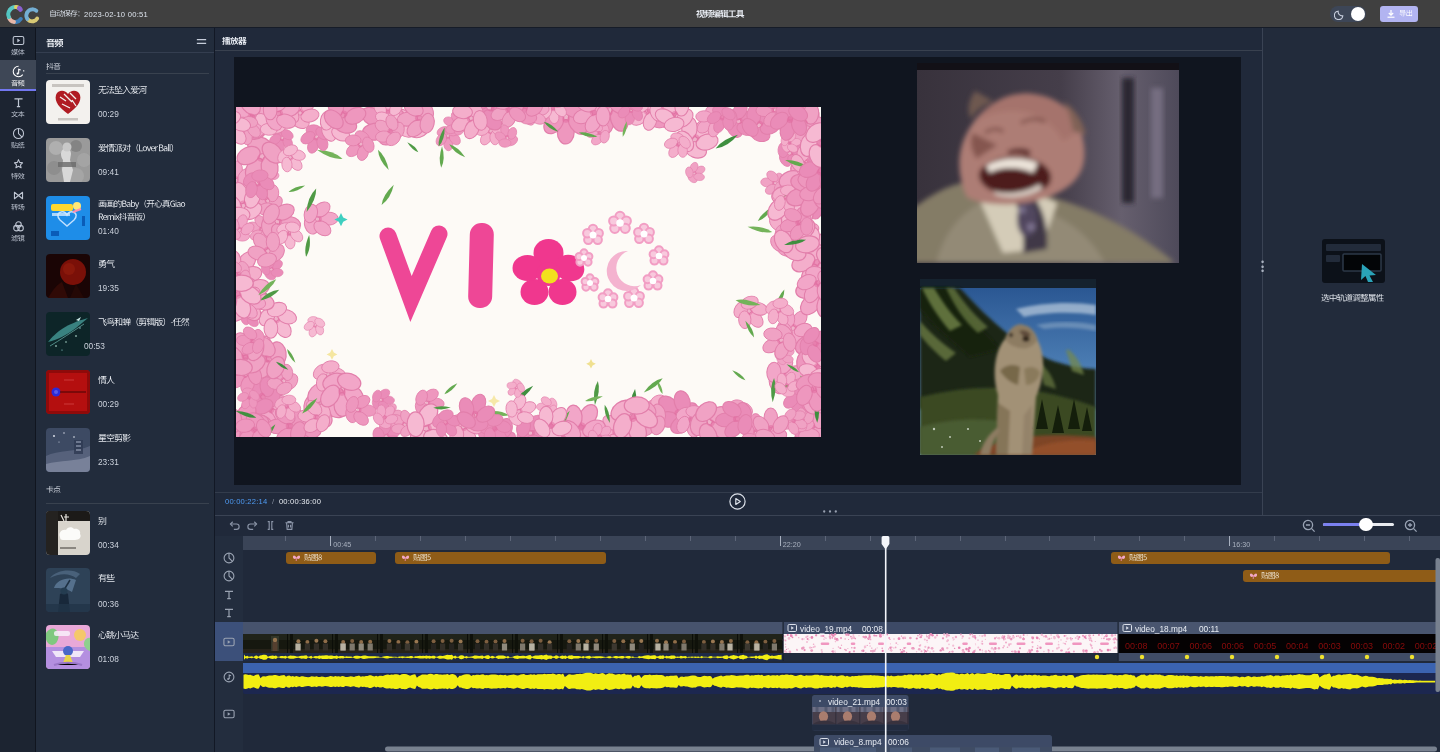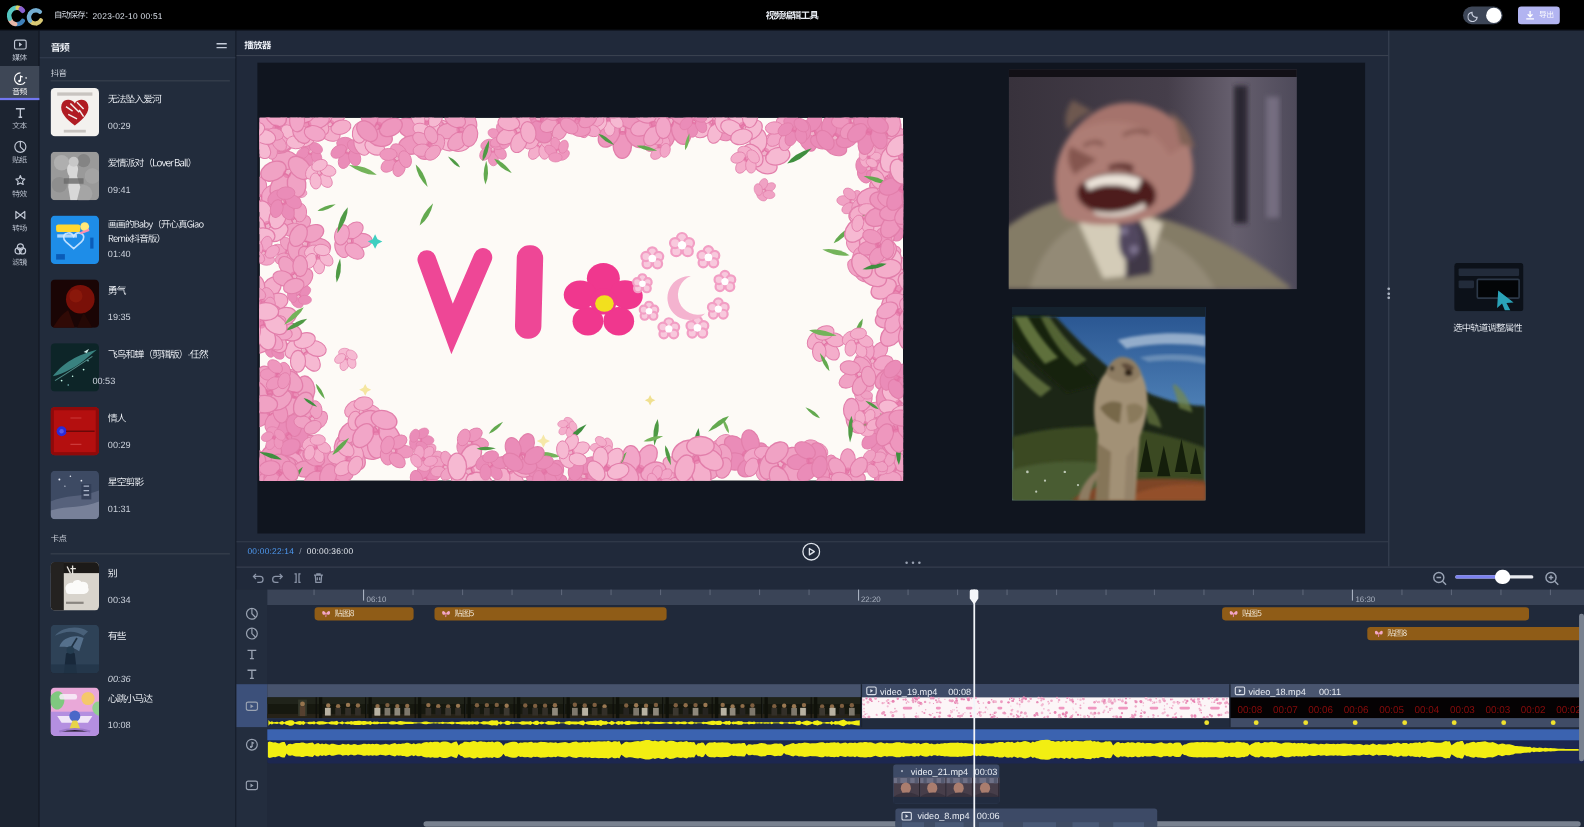--- a/index.html
+++ b/index.html
@@ -1,18 +1,18 @@
 <!DOCTYPE html>
 <html><head><meta charset="utf-8"><style>
 *{margin:0;padding:0;box-sizing:border-box;}
 html,body{width:1440px;height:752px;overflow:hidden;background:#10151f;font-family:"Liberation Sans",sans-serif;}
 body{position:relative;}
 .abs{position:absolute;}
 </style></head><body>
-<div class="abs" style="left:0;top:0;width:1440px;height:28px;background:#000000;border-bottom:1px solid #161c28;">
+<div class="abs" style="left:0;top:0;width:1440px;height:28px;background:#404040;border-bottom:1px solid #161c28;">
     <svg class="abs" style="left:5px;top:4px" width="36" height="20" viewBox="0 0 38 22">
 <g fill="none" stroke-linecap="round">
 <path d="M16.5 16.5 A7.3 7.3 0 0 1 9.5 19.8" stroke="#3e7fb8" stroke-width="4.4"></path>
 <path d="M9.0 19.7 A7.3 7.3 0 0 1 3.6 14.9" stroke="#e7b7a8" stroke-width="4.4"></path>
 <path d="M3.5 14.3 A7.3 7.3 0 0 1 4.3 6.8" stroke="#52c5c0" stroke-width="4.4"></path>
 <path d="M4.6 6.4 A7.3 7.3 0 0 1 10.7 3.4" stroke="#5bc8c4" stroke-width="4.4"></path>
 <path d="M11.3 3.4 A7.3 7.3 0 0 1 14.3 4.3" stroke="#e0cf62" stroke-width="4.4"></path>
 <path d="M14.8 4.6 A7.3 7.3 0 0 1 16.3 6.1" stroke="#8a5fd0" stroke-width="5.0"></path>
 <path d="M34.6 15.9 A6.6 6.6 0 0 1 30.7 18.9" stroke="#d9c974" stroke-width="4.2"></path>
 <path d="M30.1 19.0 A6.6 6.6 0 0 1 24.2 16.9" stroke="#d9c974" stroke-width="4.2"></path>
@@ -212,21 +212,21 @@
         <circle cx="18" cy="5" r="0.7" fill="#e8ecf5"></circle>
         <circle cx="28" cy="9" r="0.8" fill="#e8ecf5"></circle>
         <circle cx="13" cy="14" r="0.6" fill="#cdd5e5"></circle>
         <rect x="28" y="12" width="9" height="14" fill="#2e3a52" opacity="0.8"></rect>
         <path d="M30 14h5M30 18h5M30 22h5" stroke="#aab4c8" stroke-width="1.2"></path>
       </svg>
     </div>
     <svg style="position:absolute;left:62.0px;top:405.5px;" width="33" height="11" viewBox="0 -7.20 33 11">
       <path fill="#eef1f6" d="M2.2 -5.3H6.8V-4.5H2.2ZM2.2 -6.7H6.8V-5.9H2.2ZM1.5 -7.2V-4H7.5V-7.2ZM2.1 -4C1.7 -3.2 1.1 -2.4 0.4 -1.9C0.6 -1.8 0.9 -1.6 1 -1.5C1.3 -1.8 1.7 -2.1 2 -2.5H4.2V-1.6H1.6V-1.1H4.2V-0.1H0.6V0.5H8.4V-0.1H4.9V-1.1H7.5V-1.6H4.9V-2.5H7.9V-3.1H4.9V-3.8H4.2V-3.1H2.4C2.5 -3.3 2.6 -3.6 2.8 -3.8Z M13.1 -4.8C14 -4.4 15.3 -3.6 15.9 -3.2L16.3 -3.7C15.7 -4.2 14.4 -4.8 13.5 -5.3ZM11.5 -5.3C10.8 -4.7 9.9 -4.1 8.8 -3.7L9.2 -3.1C10.3 -3.6 11.3 -4.3 12 -4.9ZM8.7 -0.2V0.4H16.4V-0.2H12.9V-2.5H15.5V-3.1H9.7V-2.5H12.2V-0.2ZM11.9 -7.4C12 -7.1 12.2 -6.8 12.3 -6.5H8.7V-4.4H9.4V-5.8H15.7V-4.7H16.4V-6.5H13.1C13 -6.8 12.8 -7.3 12.6 -7.6Z M21.5 -5.6V-3.2H22V-5.6ZM23.2 -5.8V-3C23.2 -2.9 23.2 -2.9 23.1 -2.9C23 -2.9 22.6 -2.9 22.3 -2.9C22.3 -2.7 22.4 -2.5 22.4 -2.4C22.9 -2.4 23.3 -2.4 23.5 -2.5C23.7 -2.6 23.8 -2.7 23.8 -3V-5.8ZM22.3 -7.6C22.1 -7.3 21.9 -6.9 21.7 -6.7H19L19.4 -6.8C19.3 -7 19.1 -7.3 18.8 -7.6L18.2 -7.4C18.4 -7.2 18.6 -6.9 18.7 -6.7H16.7V-6.1H24.5V-6.7H22.4C22.6 -6.9 22.8 -7.2 22.9 -7.4ZM16.9 -2.1V-1.5H19.8C19.5 -0.6 18.7 -0.1 16.6 0.2C16.7 0.3 16.8 0.6 16.9 0.7C19.3 0.4 20.1 -0.3 20.5 -1.5H23.3C23.2 -0.5 23 -0.1 22.9 0C22.8 0.1 22.7 0.1 22.5 0.1C22.3 0.1 21.8 0.1 21.2 0.1C21.3 0.2 21.4 0.5 21.4 0.6C22 0.7 22.5 0.7 22.8 0.7C23.1 0.6 23.2 0.6 23.4 0.4C23.7 0.2 23.8 -0.4 24 -1.8C24 -1.9 24 -2.1 24 -2.1ZM19.9 -5.2V-4.7H17.9V-5.2ZM17.3 -5.7V-2.4H17.9V-3.3H19.9V-3C19.9 -2.9 19.8 -2.9 19.8 -2.9C19.7 -2.9 19.4 -2.9 19.1 -2.9C19.2 -2.8 19.2 -2.6 19.3 -2.4C19.7 -2.4 20 -2.4 20.2 -2.5C20.4 -2.6 20.4 -2.7 20.4 -3V-5.7ZM19.9 -4.3V-3.7H17.9V-4.3Z M31.7 -7.4C31.2 -6.7 30.3 -5.9 29.5 -5.5C29.6 -5.3 29.9 -5.1 30 -5C30.8 -5.5 31.7 -6.3 32.3 -7.1ZM32 -4.9C31.4 -4.2 30.4 -3.4 29.5 -2.9C29.7 -2.8 29.8 -2.6 30 -2.4C30.9 -3 32 -3.8 32.6 -4.7ZM32.2 -2.3C31.6 -1.3 30.4 -0.4 29.2 0.2C29.4 0.3 29.6 0.5 29.7 0.7C30.9 0.1 32.1 -1 32.8 -2.1ZM25.8 -2.7H28.4V-2H25.8ZM27.9 -1.1C28.2 -0.7 28.6 -0.1 28.7 0.3L29.2 0C29.1 -0.3 28.7 -0.9 28.4 -1.3ZM25.8 -5.8H28.5V-5.2H25.8ZM25.8 -6.8H28.5V-6.2H25.8ZM25.1 -7.2V-4.8H29.2V-7.2ZM25.5 -1.3C25.3 -0.8 25 -0.3 24.7 0C24.8 0.1 25 0.3 25.1 0.4C25.5 0 25.9 -0.6 26.1 -1.1ZM26.6 -4.6C26.7 -4.5 26.7 -4.4 26.8 -4.2H24.7V-3.7H29.5V-4.2H27.5C27.4 -4.4 27.3 -4.6 27.2 -4.8ZM25.2 -3.2V-1.5H26.8V0C26.8 0.1 26.8 0.1 26.7 0.1C26.6 0.1 26.2 0.1 25.9 0.1C26 0.3 26.1 0.5 26.1 0.7C26.6 0.7 26.9 0.7 27.2 0.6C27.4 0.5 27.4 0.3 27.4 0V-1.5H29.1V-3.2Z"></path>
     </svg>
-    <div class="abs" style="left:62px;top:429px;font-size:8.3px;color:#ccd2dc;">01:31</div>
+    <div class="abs" style="left:62px;top:429px;font-size:8.3px;color:#ccd2dc;">23:31</div>
     <svg style="position:absolute;left:10.0px;top:457.5px;" width="15" height="10" viewBox="0 -6.24 15 10">
       <path fill="#d5dae3" d="M4.2 -1.8C5 -1.5 6.1 -1 6.7 -0.7L7.1 -1.2C6.5 -1.5 5.3 -1.9 4.5 -2.3ZM3.4 -6.6V-3.7H0.4V-3.1H3.4V0.6H4.1V-3.1H7.4V-3.7H4V-4.9H6.6V-5.4H4V-6.6Z M8.9 -3.6H13V-2.2H8.9ZM9.8 -1C9.9 -0.5 9.9 0.2 9.9 0.6L10.5 0.5C10.5 0.1 10.4 -0.5 10.3 -1ZM11.4 -1C11.6 -0.5 11.8 0.1 11.9 0.5L12.5 0.4C12.4 0 12.1 -0.6 11.9 -1.1ZM13 -1.1C13.3 -0.6 13.8 0.1 14 0.6L14.5 0.3C14.3 -0.1 13.9 -0.8 13.5 -1.3ZM8.5 -1.2C8.2 -0.6 7.8 0 7.4 0.4L8 0.6C8.4 0.2 8.8 -0.5 9 -1.1ZM8.4 -4.2V-1.7H13.6V-4.2H11.2V-5.2H14.2V-5.7H11.2V-6.6H10.6V-4.2Z"></path>
     </svg>
     <div class="abs" style="left:10px;top:475px;width:163px;height:1px;background:#39424f;"></div>
     <div class="abs" style="left:10px;top:483px;">
       <svg width="44" height="44" viewBox="0 0 44 44" style="border-radius:4px;display:block">
         <rect width="44" height="44" fill="#d8d4cc"></rect>
         <rect x="0" y="0" width="44" height="10" fill="#1c1a18"></rect>
         <rect x="0" y="0" width="12" height="44" fill="#242220"></rect>
         <path d="M14 26c-2-4 2-8 6-7 1-3 6-4 8-1 4-1 7 2 6 5 2 3-1 6-5 6l-12 0c-2 0-3-1-3-3Z" fill="#fbfbf9"></path>
@@ -246,39 +246,39 @@
         <path d="M8 20c2-8 14-12 22-8l-4 12c-6-4-12-4-18-4Z" fill="#55708c"></path>
         <path d="M24 12l-6 10" stroke="#1e3042" stroke-width="1.5"></path>
         <path d="M14 26c3-2 6-2 8 0l2 18H12Z" fill="#18283a"></path>
         <circle cx="18" cy="23" r="3.5" fill="#243c50"></circle>
         <rect x="0" y="36" width="44" height="8" fill="#223448" opacity="0.8"></rect>
       </svg>
     </div>
     <svg style="position:absolute;left:62.0px;top:545.5px;" width="17" height="11" viewBox="0 -7.20 17 11">
       <path fill="#eef1f6" d="M3.5 -7.6C3.4 -7.2 3.3 -6.8 3.1 -6.4H0.6V-5.8H2.8C2.3 -4.6 1.4 -3.5 0.4 -2.7C0.5 -2.6 0.7 -2.4 0.8 -2.2C1.4 -2.6 1.9 -3.1 2.3 -3.7V0.7H3V-1.1H6.7V-0.1C6.7 0 6.7 0.1 6.5 0.1C6.4 0.1 5.8 0.1 5.2 0C5.3 0.2 5.4 0.5 5.4 0.7C6.2 0.7 6.7 0.7 7 0.6C7.3 0.5 7.4 0.3 7.4 -0.1V-4.7H3C3.2 -5.1 3.4 -5.4 3.6 -5.8H8.5V-6.4H3.8C4 -6.7 4.1 -7.1 4.2 -7.4ZM3 -2.6H6.7V-1.7H3ZM3 -3.2V-4.1H6.7V-3.2Z M9.6 -2.1V-1.5H15.6V-2.1ZM8.6 -0.2V0.5H16.6V-0.2ZM9 -6.6V-3.5L8.4 -3.4L8.5 -2.7C9.6 -2.9 11.1 -3.1 12.6 -3.2L12.6 -3.9L11.1 -3.7V-5.4H12.5V-6H11.1V-7.6H10.5V-3.6L9.7 -3.5V-6.6ZM15.7 -6.7C15.2 -6.4 14.4 -6 13.7 -5.8V-7.6H13V-4C13 -3.2 13.2 -3 14.1 -3C14.3 -3 15.4 -3 15.6 -3C16.4 -3 16.6 -3.3 16.6 -4.5C16.5 -4.6 16.2 -4.7 16 -4.8C16 -3.8 15.9 -3.6 15.6 -3.6C15.3 -3.6 14.3 -3.6 14.2 -3.6C13.7 -3.6 13.7 -3.7 13.7 -4V-5.2C14.5 -5.4 15.5 -5.8 16.2 -6.2Z"></path>
     </svg>
-    <div class="abs" style="left:62px;top:584px;font-size:8.3px;color:#ccd2dc;font-style:italic;">00:36</div>
+    <div class="abs" style="left:62px;top:571px;font-size:8.3px;color:#ccd2dc;">00:36</div>
     <div class="abs" style="left:10px;top:597px;">
       <svg width="44" height="44" viewBox="0 0 44 44" style="border-radius:4px;display:block">
         <rect width="44" height="44" fill="#e9a8d8"></rect>
         <rect x="0" y="22" width="44" height="22" fill="#b48fe0"></rect>
         <circle cx="34" cy="10" r="6" fill="#f5c86a"></circle>
         <path d="M0 8C4 2 10 2 12 8c2 6-2 12-6 12S-2 14 0 8Z" fill="#7fc87f"></path>
         <path d="M44 26c-6-2-8-8-4-12 4-3 8 0 8 6Z" fill="#8fd08f"></path>
         <path d="M6 26h32l-4 6H10Z" fill="#f0e6f8"></path>
         <circle cx="22" cy="26" r="5" fill="#4a68c8"></circle>
         <path d="M20 30l-3 8h10l-3-8" fill="#e8d44a"></path>
         <path d="M8 40c8-3 20-3 28 0" stroke="#9a76c8" stroke-width="2"></path>
         <rect x="8" y="6" width="16" height="5" rx="2" fill="#f8f0fa" opacity="0.85"></rect>
       </svg>
     </div>
     <svg style="position:absolute;left:62.0px;top:602.5px;" width="41" height="11" viewBox="0 -7.20 41 11">
       <path fill="#eef1f6" d="M2.7 -5V-0.6C2.7 0.3 2.9 0.6 3.9 0.6C4.1 0.6 5.5 0.6 5.7 0.6C6.7 0.6 7 0.1 7.1 -1.7C6.9 -1.7 6.6 -1.8 6.4 -2C6.3 -0.4 6.3 -0.1 5.7 -0.1C5.4 -0.1 4.2 -0.1 4 -0.1C3.5 -0.1 3.4 -0.2 3.4 -0.6V-5ZM1.2 -4.4C1.1 -3.3 0.8 -1.9 0.4 -1L1.1 -0.7C1.4 -1.7 1.7 -3.2 1.9 -4.2ZM6.8 -4.4C7.4 -3.3 7.8 -1.9 8 -0.9L8.7 -1.2C8.5 -2.1 8 -3.5 7.5 -4.6ZM3.1 -6.8C3.9 -6.2 5 -5.3 5.5 -4.7L6 -5.3C5.5 -5.8 4.4 -6.7 3.5 -7.2Z M9.4 -6.5H10.8V-4.9H9.4ZM11.6 -6.1C11.9 -5.5 12.3 -4.7 12.4 -4.2L12.9 -4.4C12.8 -5 12.5 -5.8 12.1 -6.4ZM8.4 -0.5 8.5 0.2C9.4 -0.1 10.6 -0.4 11.7 -0.7L11.6 -1.3L10.5 -1V-2.6H11.5V-3.2H10.5V-4.3H11.4V-7.1H8.8V-4.3H9.9V-0.8L9.4 -0.7V-3.6H8.9V-0.6ZM16 -6.4C15.8 -5.8 15.3 -4.9 15 -4.4L15.5 -4.1C15.8 -4.7 16.3 -5.5 16.6 -6.1ZM14.4 -7.6V-0.4C14.4 0.4 14.5 0.6 15.1 0.6C15.3 0.6 15.9 0.6 16 0.6C16.6 0.6 16.7 0.2 16.8 -0.8C16.6 -0.8 16.3 -1 16.2 -1.1C16.2 -0.3 16.1 -0 16 -0C15.8 -0 15.3 -0 15.2 -0C15 -0 15 -0.1 15 -0.4V-2.8C15.5 -2.4 16 -1.9 16.3 -1.6L16.8 -2.1C16.4 -2.5 15.7 -3.1 15.1 -3.5L15 -3.4V-7.6ZM13 -7.6V-3.8L13 -3.2C12.3 -2.8 11.7 -2.4 11.3 -2.1L11.7 -1.5L12.9 -2.5C12.8 -1.4 12.4 -0.3 11.2 0.2C11.4 0.4 11.6 0.6 11.7 0.7C13.4 -0.2 13.6 -2.1 13.6 -3.8V-7.6Z M20.3 -7.4V-0.2C20.3 -0 20.2 0 20 0C19.8 0 19.2 0 18.5 0C18.6 0.2 18.8 0.5 18.8 0.7C19.7 0.7 20.2 0.7 20.5 0.6C20.9 0.5 21 0.3 21 -0.2V-7.4ZM22.4 -5.1C23.2 -3.8 23.9 -2.2 24.2 -1.1L24.9 -1.4C24.6 -2.5 23.9 -4.1 23.1 -5.4ZM17.9 -5.3C17.7 -4.1 17.2 -2.6 16.4 -1.6C16.6 -1.5 16.9 -1.4 17 -1.2C17.8 -2.2 18.4 -3.9 18.7 -5.2Z M24.7 -1.8V-1.2H30.5V-1.8ZM26.2 -5.7C26.1 -4.8 26 -3.6 25.9 -2.9H26.1L31.7 -2.9C31.5 -1 31.3 -0.2 31.1 -0C31 0.1 30.8 0.1 30.6 0.1C30.4 0.1 29.9 0.1 29.3 0C29.4 0.2 29.5 0.5 29.5 0.7C30.1 0.7 30.6 0.7 30.9 0.7C31.2 0.7 31.4 0.6 31.6 0.4C32 0.1 32.2 -0.9 32.4 -3.2C32.4 -3.3 32.4 -3.5 32.4 -3.5H30.8C31 -4.7 31.1 -6 31.2 -7L30.7 -7.1L30.6 -7H25.3V-6.4H30.5C30.4 -5.6 30.3 -4.5 30.2 -3.5H26.7C26.7 -4.2 26.8 -5 26.9 -5.7Z M32.9 -7.1C33.4 -6.5 33.8 -5.8 34 -5.3L34.6 -5.7C34.4 -6.1 33.9 -6.8 33.5 -7.4ZM37.5 -7.5C37.4 -6.9 37.4 -6.3 37.4 -5.8H35.1V-5.1H37.3C37.1 -3.6 36.6 -2.2 35.1 -1.4C35.2 -1.3 35.4 -1.1 35.5 -0.9C36.7 -1.6 37.4 -2.6 37.7 -3.8C38.6 -2.8 39.6 -1.7 40.1 -1L40.7 -1.4C40.1 -2.2 38.9 -3.5 37.9 -4.5L38 -5.1H40.7V-5.8H38.1C38.1 -6.4 38.1 -6.9 38.2 -7.5ZM34.6 -4.2H32.6V-3.6H33.9V-1.2C33.5 -1 33 -0.6 32.5 -0L33 0.6C33.5 -0.1 33.9 -0.6 34.2 -0.6C34.4 -0.6 34.7 -0.3 35.1 -0.1C35.7 0.4 36.4 0.5 37.6 0.5C38.4 0.5 40.1 0.4 40.7 0.4C40.7 0.2 40.8 -0.2 40.9 -0.3C40 -0.2 38.7 -0.2 37.6 -0.2C36.6 -0.2 35.8 -0.2 35.2 -0.6C34.9 -0.8 34.7 -1 34.6 -1.1Z"></path>
     </svg>
-    <div class="abs" style="left:62px;top:626px;font-size:8.3px;color:#ccd2dc;">10:08</div>
+    <div class="abs" style="left:62px;top:626px;font-size:8.3px;color:#ccd2dc;">01:08</div>
   </div>
 <div class="abs" style="left:215px;top:28px;width:1047px;height:487px;background:#20293a;"></div>
 <svg style="position:absolute;left:222.0px;top:36.5px;" width="25" height="11" viewBox="0 -7.04 25 11">
     <path fill="#e9edf4" d="M5.2 -6.3V-5.3H4.4L4.8 -5.4C4.8 -5.7 4.6 -6 4.5 -6.3ZM1.2 -7.5V-5.8H0.3V-4.8H1.2V-3.2C0.8 -3.1 0.5 -3 0.2 -2.9L0.4 -1.9L1.2 -2.2V-0.3C1.2 -0.2 1.2 -0.2 1.1 -0.2C1 -0.2 0.7 -0.2 0.4 -0.2C0.5 0.1 0.6 0.5 0.6 0.8C1.2 0.8 1.6 0.8 1.9 0.6C2.1 0.4 2.2 0.2 2.2 -0.3V-2.5L3 -2.8C3.1 -2.7 3.2 -2.6 3.3 -2.5L3.5 -2.6V0.8H4.4V0.4H7V0.7H7.9V-2.6L8 -2.5C8.1 -2.8 8.4 -3.1 8.6 -3.3C8 -3.5 7.4 -4 6.9 -4.4H8.4V-5.3H7.4C7.5 -5.6 7.7 -5.9 7.9 -6.3L7 -6.5C6.9 -6.1 6.6 -5.6 6.4 -5.3H6.1V-6.4L7 -6.5C7.4 -6.6 7.7 -6.6 8.1 -6.7L7.5 -7.4C6.4 -7.2 4.6 -7.1 3.1 -7C3.2 -6.8 3.3 -6.5 3.3 -6.2L4.2 -6.3L3.6 -6.1C3.7 -5.8 3.9 -5.5 3.9 -5.3H3.1V-4.4H4.4C4.1 -4 3.5 -3.6 2.9 -3.3L2.9 -3.8L2.2 -3.6V-4.8H3V-5.8H2.2V-7.5ZM5.2 -4V-2.9H6.1V-4.1C6.5 -3.6 7 -3.1 7.5 -2.8H3.9C4.4 -3.1 4.8 -3.5 5.2 -4ZM5.2 -2V-1.5H4.4V-2ZM6.1 -2H7V-1.5H6.1ZM5.2 -0.8V-0.3H4.4V-0.8ZM6.1 -0.8H7V-0.3H6.1Z M13.2 -7.5C13 -6.1 12.6 -4.7 11.9 -3.8V-3.9C12 -4 12 -4.3 12 -4.3H10.2V-5.2H12.2V-6.1H10.3L11 -6.3C11 -6.7 10.8 -7.1 10.6 -7.5L9.7 -7.3C9.8 -6.9 10 -6.5 10.1 -6.1H8.3V-5.2H9.2V-3.4C9.2 -2.3 9.1 -1 8.1 0.1C8.4 0.2 8.7 0.5 8.9 0.7C10 -0.5 10.2 -1.9 10.2 -3.3H10.9C10.9 -1.3 10.9 -0.5 10.7 -0.3C10.7 -0.2 10.6 -0.2 10.5 -0.2C10.3 -0.2 10.1 -0.2 9.8 -0.2C10 0 10.1 0.4 10.1 0.7C10.5 0.7 10.8 0.7 11 0.7C11.3 0.7 11.5 0.6 11.6 0.3C11.8 0 11.9 -0.9 11.9 -3.4C12.2 -3.2 12.4 -2.9 12.6 -2.7C12.7 -2.9 12.9 -3.2 13 -3.4C13.2 -2.8 13.4 -2.2 13.7 -1.6C13.2 -1 12.6 -0.5 11.8 -0.1C12 0.1 12.3 0.6 12.4 0.8C13.2 0.4 13.8 -0.1 14.3 -0.7C14.7 -0.1 15.3 0.4 15.9 0.7C16.1 0.5 16.4 0 16.7 -0.2C15.9 -0.5 15.4 -1 14.9 -1.6C15.4 -2.5 15.7 -3.6 15.9 -4.9H16.6V-5.9H14C14.1 -6.3 14.2 -6.8 14.3 -7.3ZM13.7 -4.9H14.8C14.7 -4.1 14.6 -3.4 14.3 -2.7C14 -3.4 13.8 -4.1 13.7 -4.9Z M18 -6.2H19V-5.4H18ZM21.7 -6.2H22.8V-5.4H21.7ZM21.3 -4.2C21.6 -4.1 21.9 -4 22.2 -3.8H20.3C20.4 -4 20.5 -4.2 20.6 -4.5L20 -4.6V-7.1H17.1V-4.5H19.5C19.4 -4.3 19.2 -4 19.1 -3.8H16.4V-2.9H18.1C17.6 -2.5 17 -2.1 16.2 -1.8C16.4 -1.6 16.6 -1.2 16.7 -1L17.1 -1.1V0.8H18V0.6H19V0.7H20V-2H18.6C18.9 -2.3 19.3 -2.6 19.6 -2.9H21C21.3 -2.6 21.6 -2.3 22 -2H20.8V0.8H21.7V0.6H22.8V0.7H23.8V-1L24 -1C24.2 -1.2 24.5 -1.6 24.7 -1.8C23.8 -2 23 -2.4 22.4 -2.9H24.4V-3.8H22.9L23.2 -4.1C23 -4.2 22.7 -4.4 22.4 -4.5H23.8V-7.1H20.8V-4.5H21.6ZM18 -0.3V-1.1H19V-0.3ZM21.7 -0.3V-1.1H22.8V-0.3Z"></path>
   </svg>
 <div class="abs" style="left:215px;top:49.5px;width:1225px;height:1px;background:#39414f;"></div>
 <div class="abs" style="left:234px;top:57px;width:1007px;height:428px;background:#10151f;"></div>
 <svg class="abs" style="left:236px;top:107px" width="585" height="330" viewBox="0 0 585 330">
     <rect width="585" height="330" fill="#fdfaf6"></rect>
     <defs>
@@ -771,21 +771,21 @@
       <path d="M6.2 8V4l1.8 0.7"></path>
       <circle cx="5.2" cy="8" r="1.05" fill="currentColor" stroke="none"></circle>
     </svg>
     <svg class="abs" style="left:8px;top:193.0px;color:#9aa3b2" width="12" height="12" viewBox="0 0 12 12" fill="none" stroke="currentColor" stroke-width="1.1">
       <rect x="0.9" y="2.2" width="10.2" height="7.6" rx="1.6"></rect>
       <path d="M4.7 4.2 7.5 6 4.7 7.8Z" fill="currentColor" stroke="none"></path>
     </svg>
     <div class="abs" style="left:28px;top:21px;width:1197px;height:14px;background:#3a4457;"></div>
     <div class="abs" style="left:70.2px;top:21px;width:1px;height:5px;background:#5c6578;"></div>
     <div class="abs" style="left:115.2px;top:21px;width:1px;height:9.5px;background:#a8b1c0;"></div>
-    <div class="abs" style="left:118.2px;top:25px;font-size:7.2px;color:#a9b1bf;">06:10</div>
+    <div class="abs" style="left:118.2px;top:25px;font-size:7.2px;color:#a9b1bf;">00:45</div>
     <div class="abs" style="left:160.1px;top:21px;width:1px;height:5px;background:#5c6578;"></div>
     <div class="abs" style="left:205.1px;top:21px;width:1px;height:5px;background:#5c6578;"></div>
     <div class="abs" style="left:250.0px;top:21px;width:1px;height:5px;background:#5c6578;"></div>
     <div class="abs" style="left:295.0px;top:21px;width:1px;height:5px;background:#5c6578;"></div>
     <div class="abs" style="left:339.9px;top:21px;width:1px;height:5px;background:#5c6578;"></div>
     <div class="abs" style="left:384.9px;top:21px;width:1px;height:5px;background:#5c6578;"></div>
     <div class="abs" style="left:429.9px;top:21px;width:1px;height:5px;background:#5c6578;"></div>
     <div class="abs" style="left:474.8px;top:21px;width:1px;height:5px;background:#5c6578;"></div>
     <div class="abs" style="left:519.8px;top:21px;width:1px;height:5px;background:#5c6578;"></div>
     <div class="abs" style="left:564.7px;top:21px;width:1px;height:9.5px;background:#a8b1c0;"></div>

